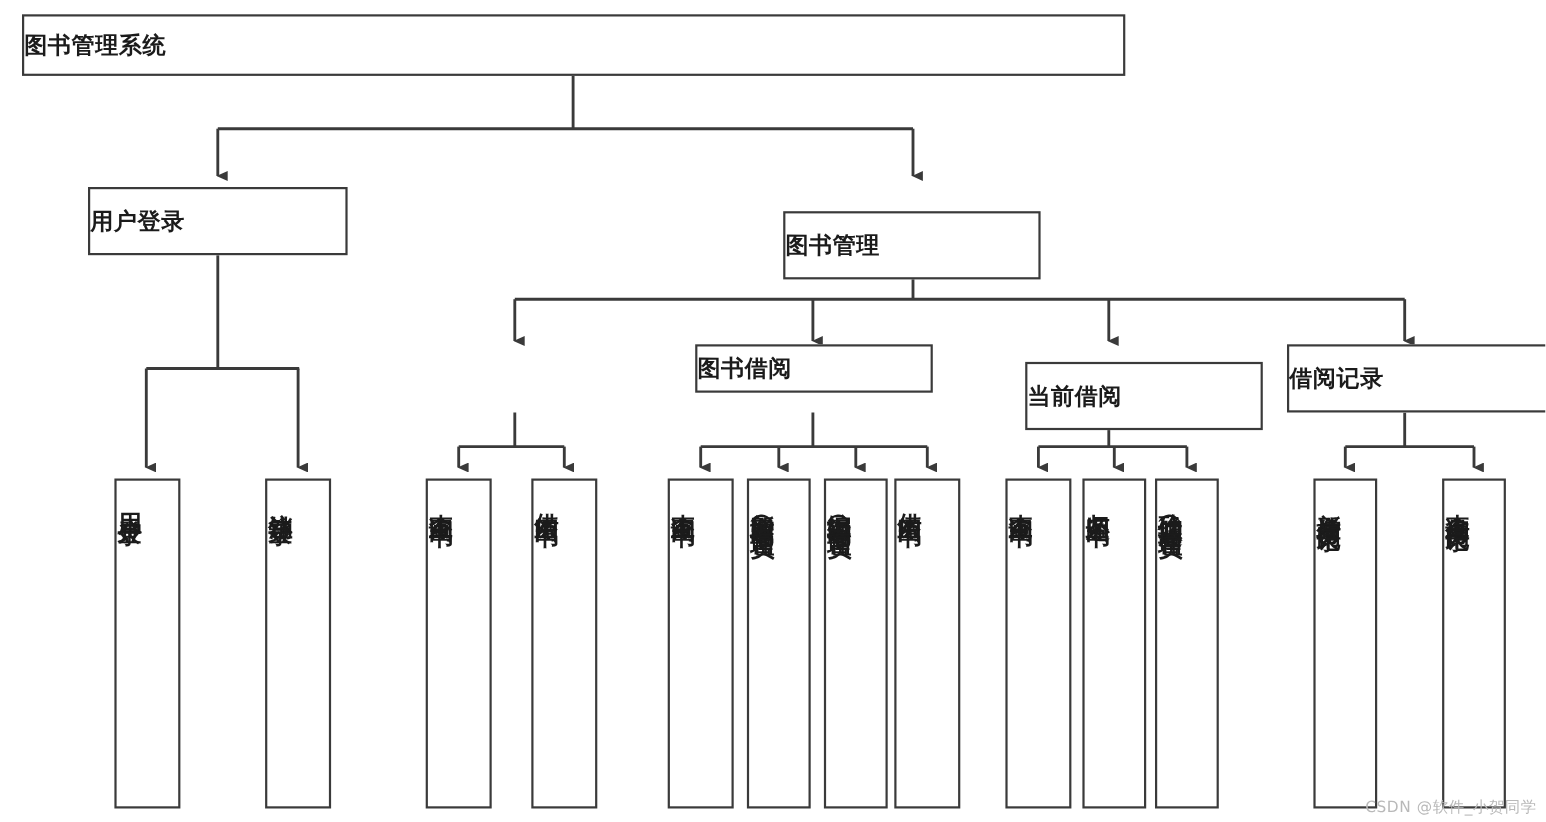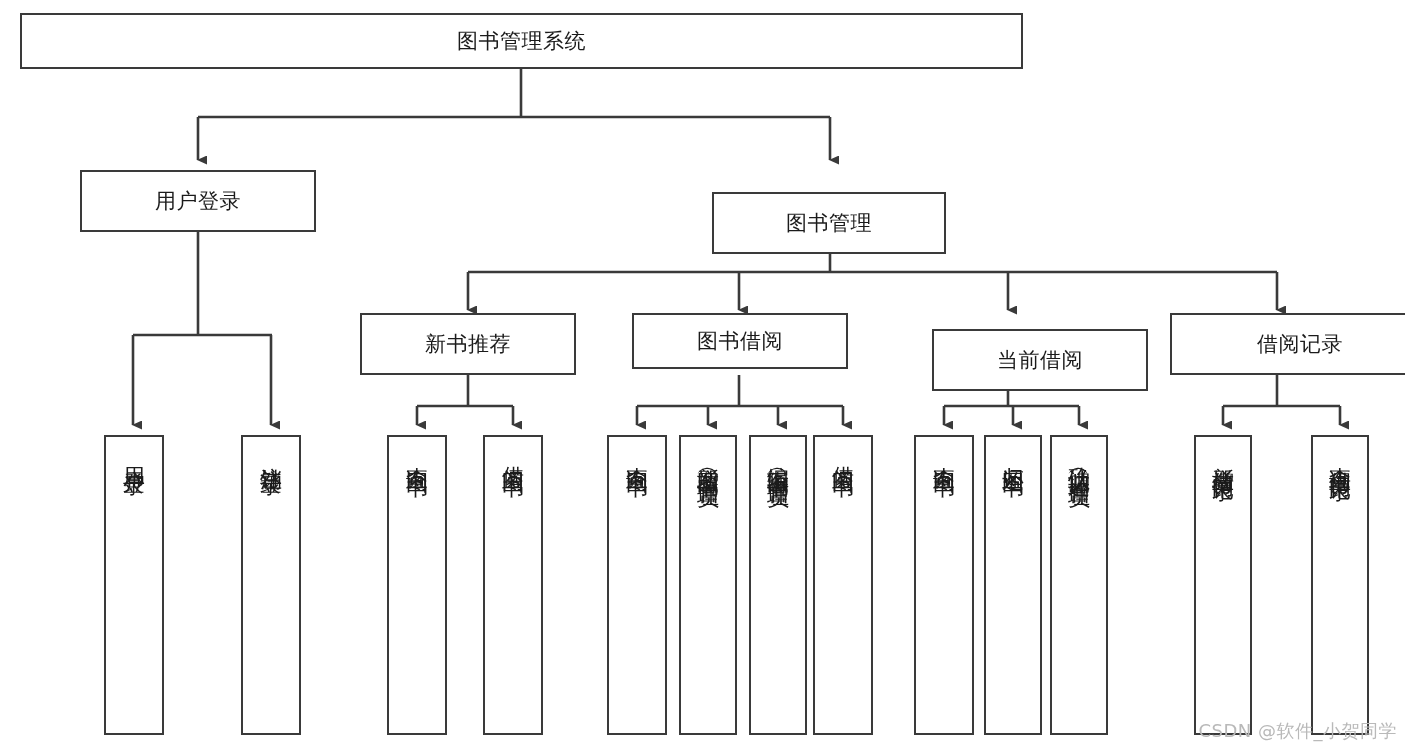--- a/index.html
+++ b/index.html
@@ -26,23 +26,23 @@
     height: 747px;
   }
   
   .node {
     position: absolute;
     box-sizing: border-box;
     background: #ffffff;
     border: 2px solid #3a3a3a;
     display: flex;
     align-items: center;
-    justify-content: center;
     color: #1b1b1b;
     z-index: 3;
+    font-weight: bold;
   }
   .node-label {
     display: block;
     text-align: center;
     line-height: 1.18;
     letter-spacing: 0.5px;
     color: #1b1b1b;
   }
   
   .node.horizontal .node-label {
@@ -60,21 +60,21 @@
     font-size: 22px;
     line-height: 1.0;
     letter-spacing: 3px;
     white-space: nowrap;
   }
   
   #watermark {
     position: absolute;
     right: 8px;
     bottom: 4px;
-    font-size: 18px;
+    font-size: 14px;
     color: #b9b9b9;
     letter-spacing: 0.5px;
     z-index: 6;
     white-space: nowrap;
   }
 </style>
 </head>
 <body>
 
 <div id="diagram-root">
@@ -133,24 +133,21 @@
     <span class="node-label">图书管理系统</span>
   </div>
 
   <div class="node horizontal" style="left:80px; top:170px; width:236px; height:62px;">
     <span class="node-label">用户登录</span>
   </div>
   <div class="node horizontal" style="left:712px; top:170px; width:234px; height:62px;margin-top:22px;">
     <span class="node-label">图书管理</span>
   </div>
 
-  <div class="node horizontal" style="left:360px; top:313px; width:216px; height:62px;">
-    <span class="node-label">新书推荐</span>
-  </div>
-  <div class="node horizontal" style="left:632px; top:313px; width:216px; height:56px;">
+  <div class="node horizontal" style="left:632px; top:313px; width:216px; height:44px;">
     <span class="node-label">图书借阅</span>
   </div>
   <div class="node horizontal" style="left:932px; top:313px; width:216px; height:62px;margin-top:16px;">
     <span class="node-label">当前借阅</span>
   </div>
   <div class="node horizontal" style="left:1170px; top:313px; width:260px; height:62px;">
     <span class="node-label">借阅记录</span>
   </div>
 
   <div class="node vertical" style="left:104px; top:435px; width:60px; height:300px;">

